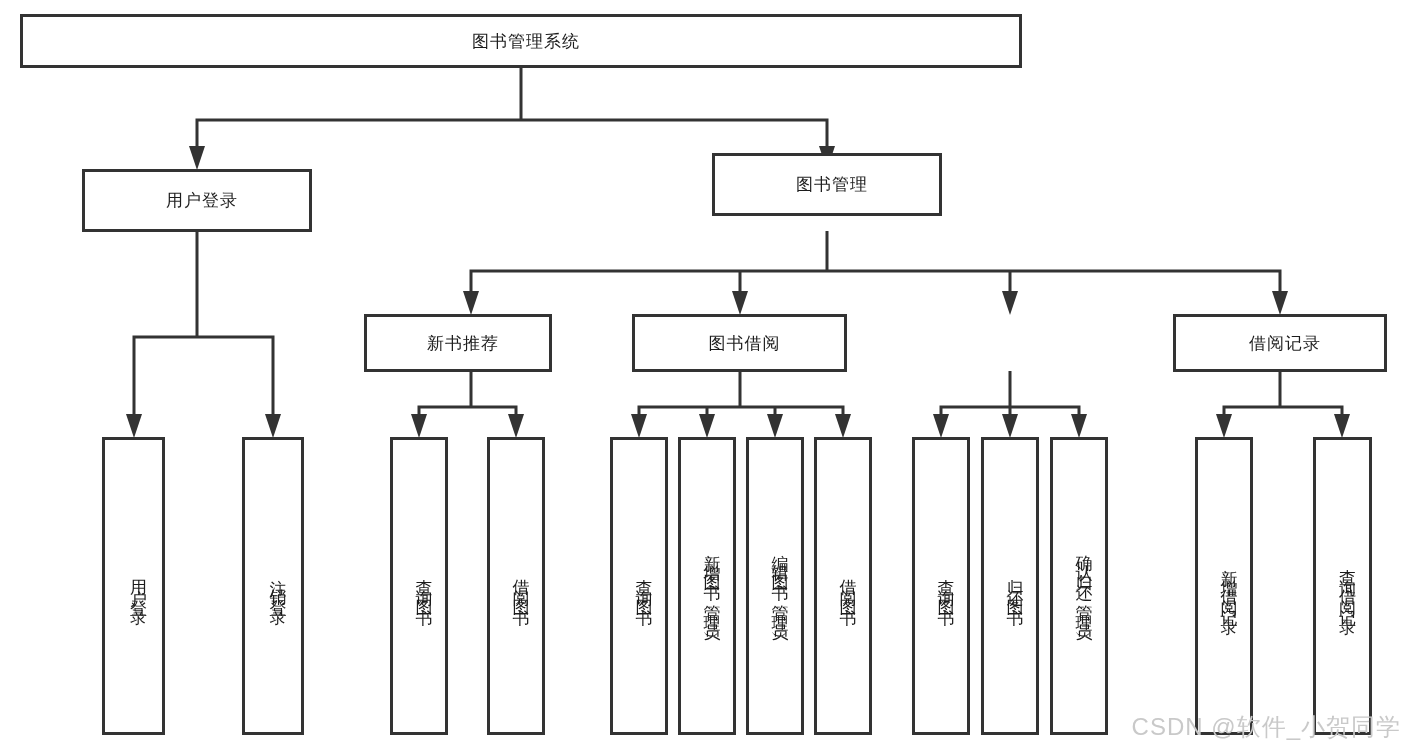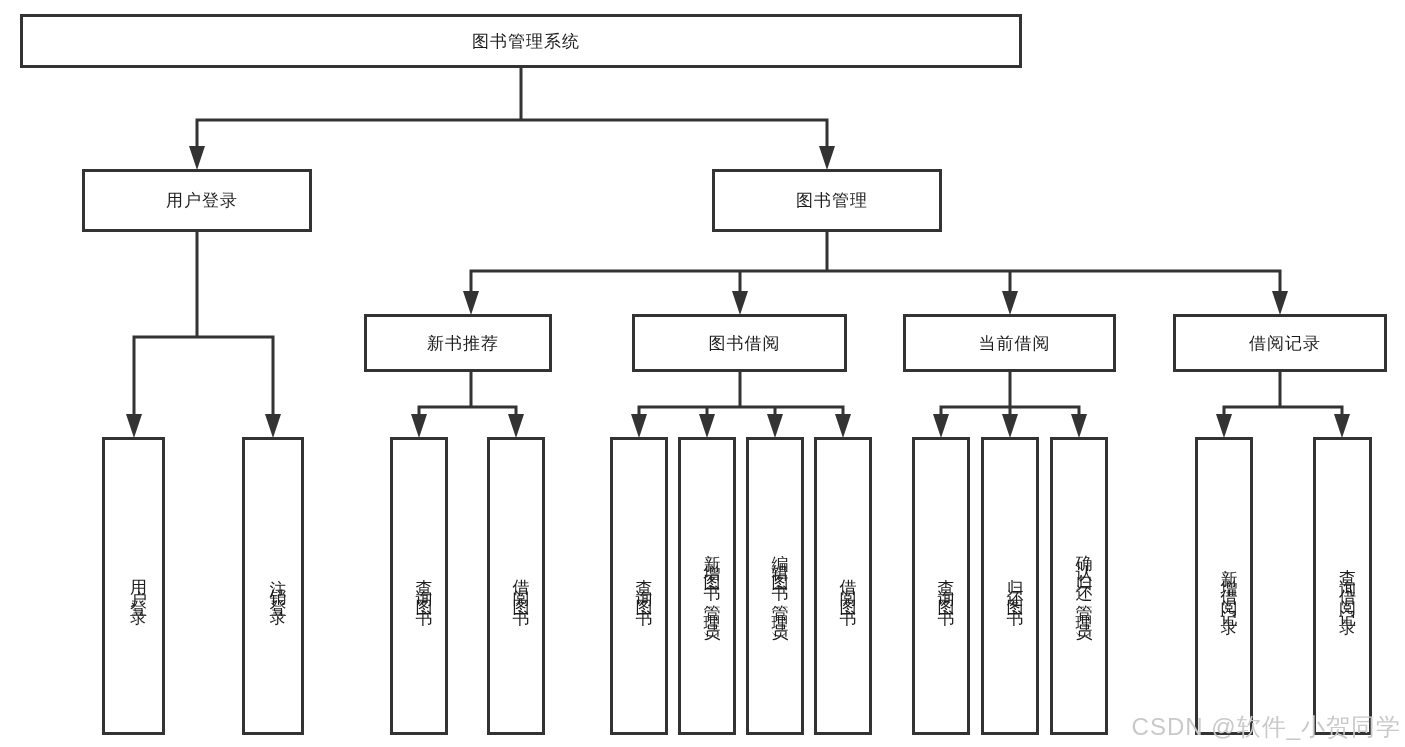--- a/index.html
+++ b/index.html
@@ -35,21 +35,21 @@
   .vbox {
     writing-mode: vertical-rl;
     text-orientation: mixed;
     letter-spacing: 10px;
     line-height: 1;
     white-space: normal;
   }
   
   .n-root        { left: 20px;   top: 14px;  width: 1002px; height: 54px; }
   .n-user-login  { left: 82px;   top: 169px; width: 230px;  height: 63px; }
-  .n-book-mgmt   { left: 712px;  top: 169px; width: 230px;  height: 63px; }
+  .n-book-mgmt   { left: 712px;  top: 153px; width: 230px;  height: 63px; }
   .n-new-rec     { left: 364px;  top: 314px; width: 188px;  height: 58px; }
   .n-borrow      { left: 632px;  top: 314px; width: 215px;  height: 58px; text-align: right; }
   .n-current     { left: 903px;  top: 314px; width: 213px;  height: 58px; }
   .n-record      { left: 1173px; top: 314px; width: 214px;  height: 58px; }
   
   .leaf { top: 437px; height: 298px; }
   .l-login       { left: 102px;  width: 63px; }
   .l-logout      { left: 242px;  width: 62px; }
   .l-rec-query   { left: 390px;  width: 58px; }
   .l-rec-borrow  { left: 487px;  width: 58px; }
@@ -118,21 +118,20 @@
     </g>
   </svg>
 
   <div class="node hbox n-root">图书管理系统</div>
 
   <div class="node hbox n-user-login">用户登录</div>
   <div class="node hbox n-book-mgmt">图书管理</div>
 
   <div class="node hbox n-new-rec">新书推荐</div>
   <div class="node hbox n-borrow">图书借阅</div>
-  <div class="node hbox n-current">当前借阅</div>
   <div class="node hbox n-record">借阅记录</div>
 
   <div class="node vbox leaf l-login">用户登录</div>
   <div class="node vbox leaf l-logout">注销登录</div>
 
   <div class="node vbox leaf l-rec-query">查询图书</div>
   <div class="node vbox leaf l-rec-borrow">借阅图书</div>
 
   <div class="node vbox leaf l-bor-query">查询图书</div>
   <div class="node vbox leaf l-bor-add">新增图书（管理员）</div>

